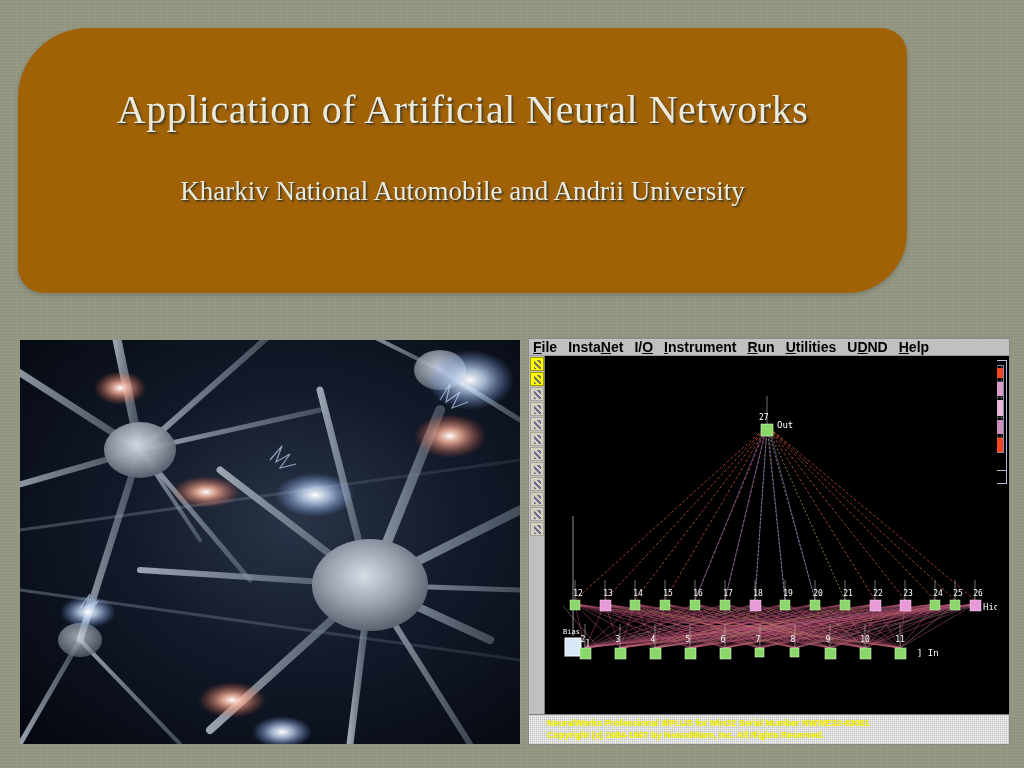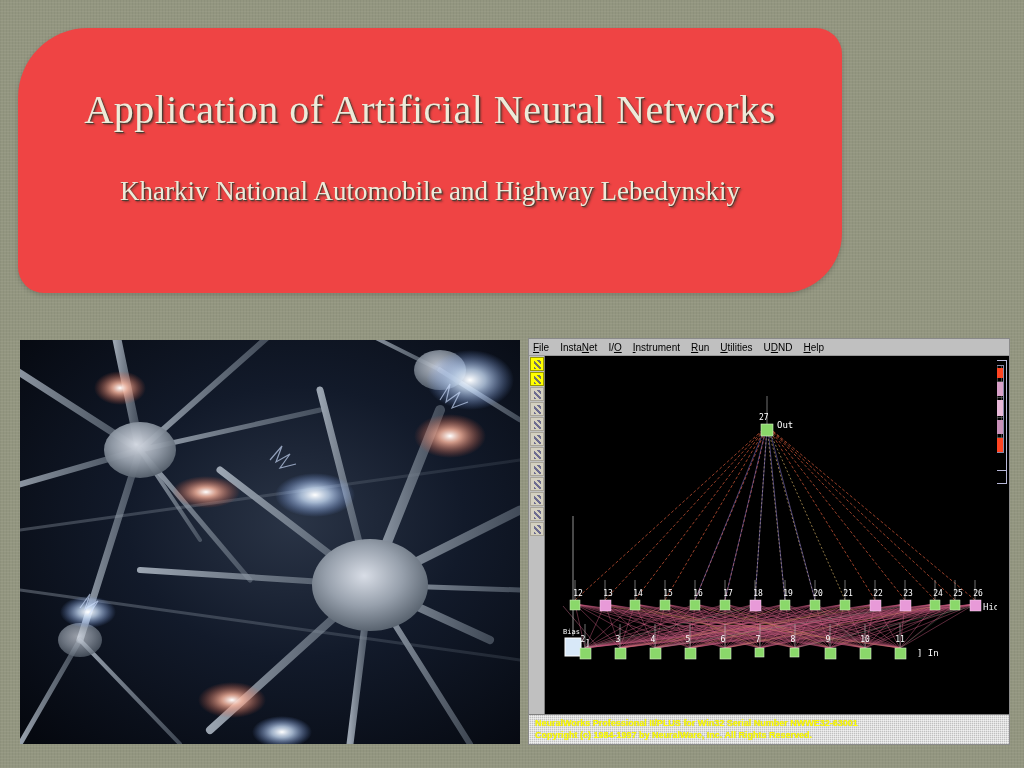--- a/index.html
+++ b/index.html
@@ -21,22 +21,22 @@
       linear-gradient(90deg, rgba(0,0,0,.04) 1px, transparent 1px);
     background-size: 3px 3px, 3px 3px;
     pointer-events: none;
     z-index: 0;
   }
 
   
   .title-card {
     position: absolute;
     left: 18px; top: 28px;
-    width: 824px; height: 265px;
-    background: #ef4444;
+    width: 889px; height: 265px;
+    background: #a16207;
     border-radius: 26px 26px 26px 26px;
     border-top-left-radius: 70px;
     border-top-right-radius: 26px;
     border-bottom-left-radius: 26px;
     border-bottom-right-radius: 60px;
     box-shadow: 0 2px 5px rgba(0,0,0,.18);
     z-index: 1;
   }
   .title-main, .title-sub, .title-author {
     width: 100%;
@@ -117,22 +117,22 @@
   }
 
   .menubar {
     height: 17px;
     background: #c0c0c0;
     display: flex; align-items: center;
     padding-left: 4px; gap: 11px;
     border-bottom: 1px solid #9a9a9a;
   }
   .menu-item {
-    font-size: 10px; color: #000;
-    font-weight: normal;
+    font-size: 14px; color: #000;
+    font-weight: bold;
     white-space: nowrap;
   }
   .menu-item u { text-decoration: underline; }
 
   .workarea {
     flex: 1;
     display: flex;
     background: #000000;
     position: relative;
     overflow: hidden;
@@ -259,28 +259,29 @@
     flex: none;
     background-image:
       linear-gradient(0deg, rgba(255,255,255,.5) 1px, transparent 1px),
       linear-gradient(90deg, rgba(255,255,255,.5) 1px, transparent 1px);
     background-size: 2px 2px, 2px 2px;
   }
   .status-line {
     color: #ffff00; font-size: 9px; font-weight: bold;
     white-space: nowrap; line-height: 12px;
     text-shadow: 0 0 1px rgba(120,120,0,.6);
+    margin-left: 12px;
   }
 </style>
 </head>
 <body>
 
 <div class="title-card">
   <div class="title-main">Application of Artificial Neural Networks</div>
-  <div class="title-sub">Kharkiv National Automobile and Highway Lebedynskiy</div>
+  <div class="title-sub">Kharkiv National Automobile and Andrii University</div>
 </div>
 
 <div class="photo">
   <svg viewBox="0 0 500 404" preserveAspectRatio="none">
     <defs>
       <radialGradient id="bgGrad" cx="55%" cy="45%" r="75%">
         <stop offset="0%" stop-color="#2a3446"></stop>
         <stop offset="45%" stop-color="#121a2a"></stop>
         <stop offset="100%" stop-color="#05080f"></stop>
       </radialGradient>

